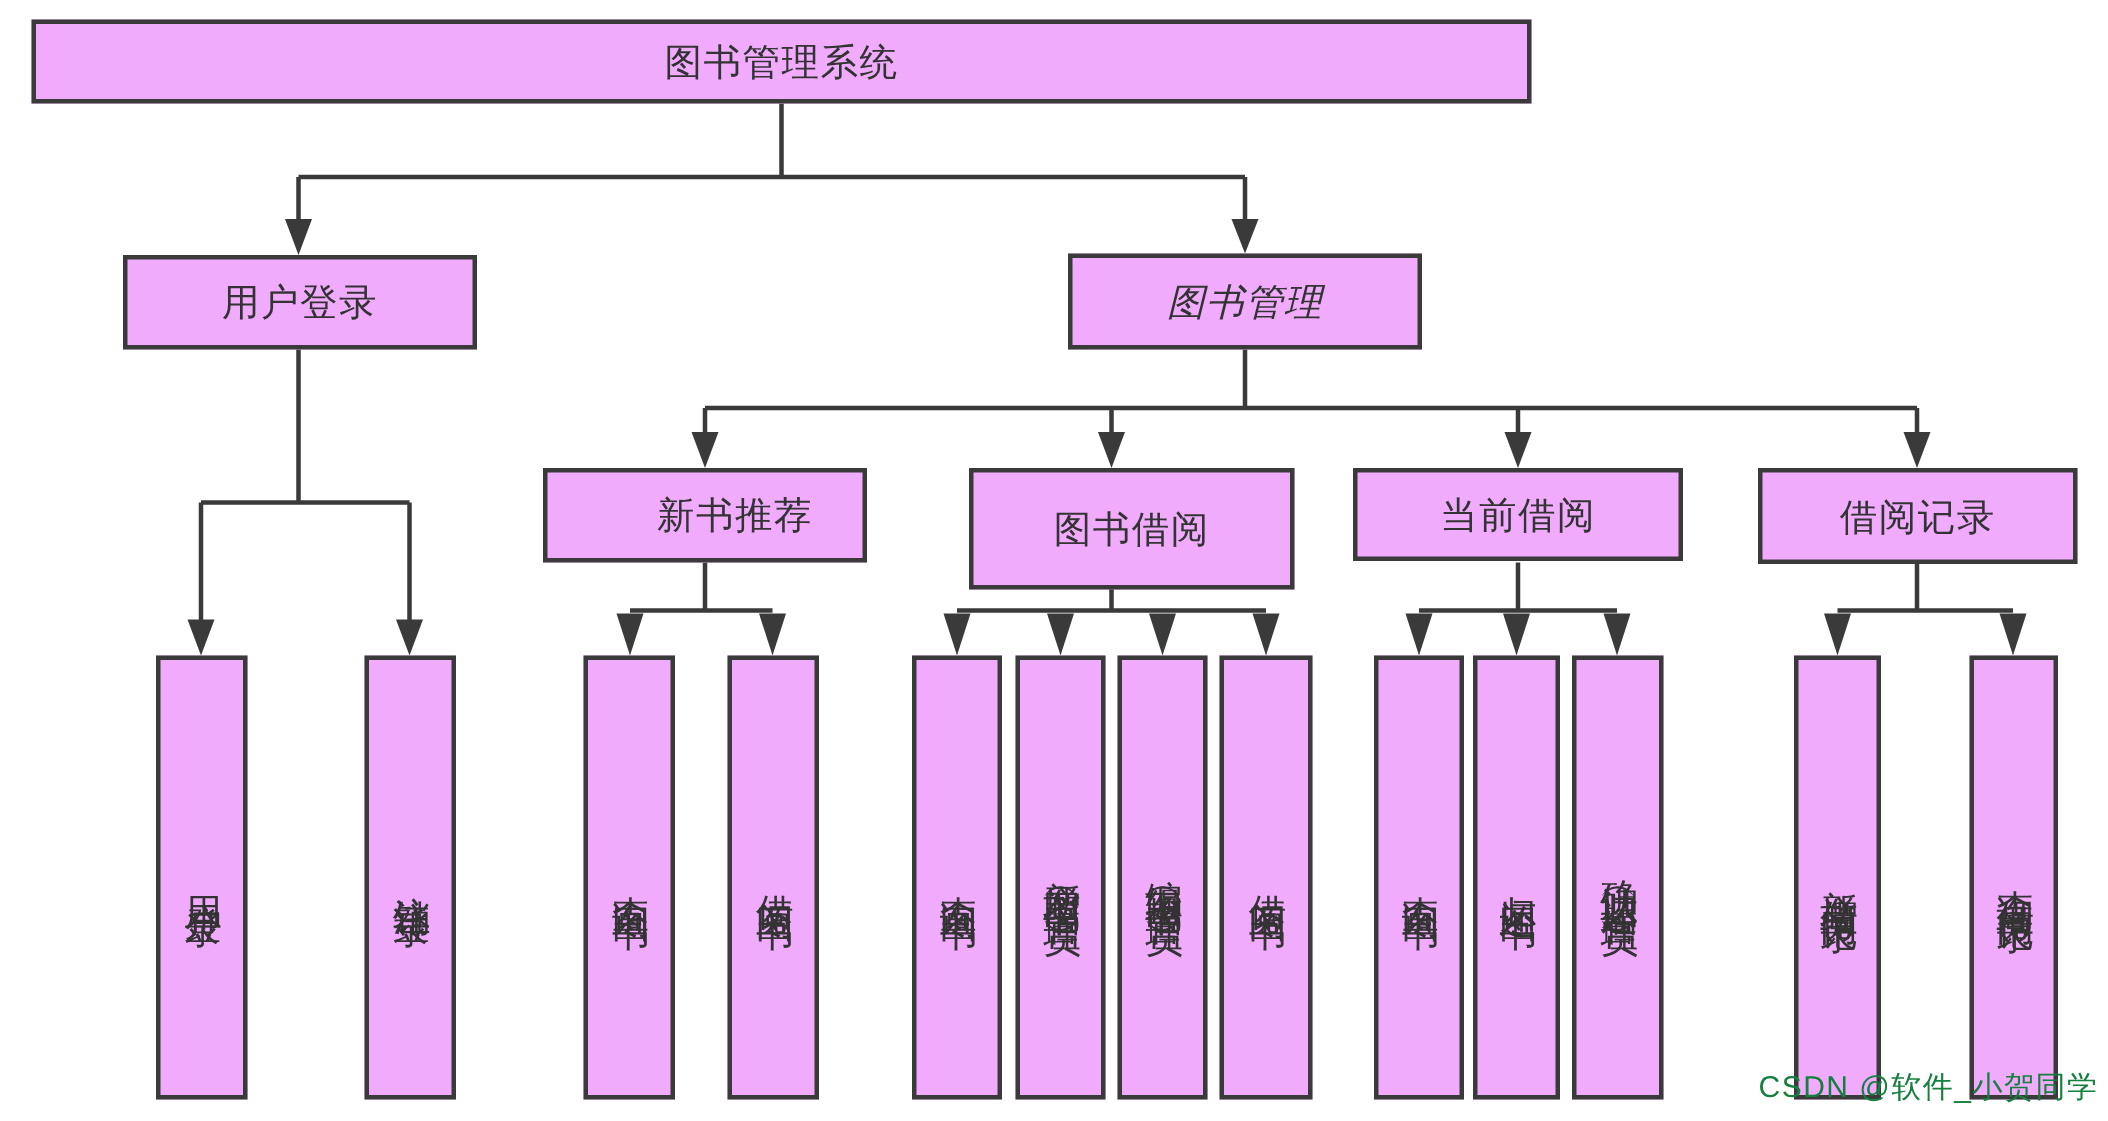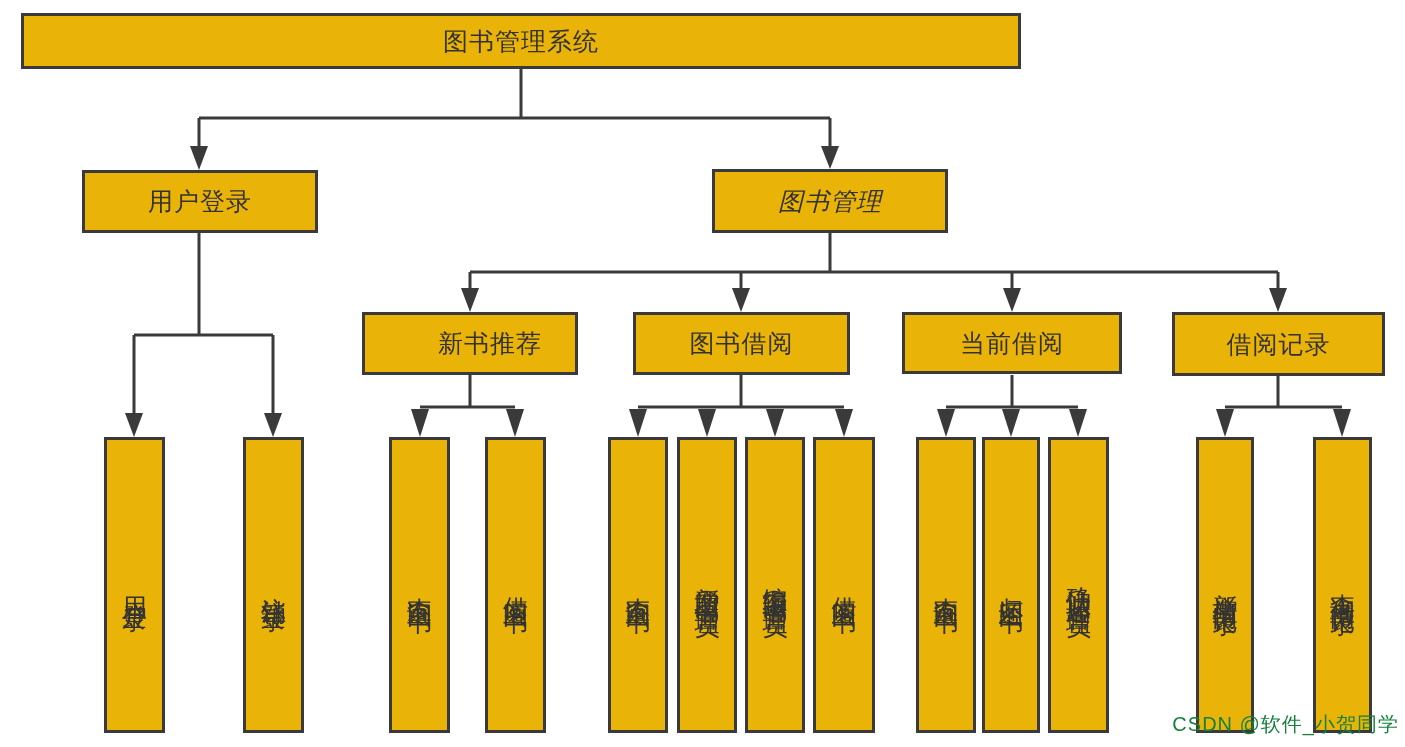--- a/index.html
+++ b/index.html
@@ -13,21 +13,21 @@
     background:#ffffff;
     overflow:hidden;
   }
   .connectors{
     position:absolute;left:0;top:0;width:1405px;height:747px;
     pointer-events:none;
   }
   .box{
     position:absolute;
     box-sizing:border-box;
-    background:#eab308;
+    background:#f0abfc;
     border:3px solid #3a3a3a;
     display:flex;
     align-items:center;
     justify-content:center;
     color:#333333;
     font-size:25px;
     letter-spacing:1px;
     text-align:center;
     z-index:2;
   }
@@ -91,21 +91,21 @@
   <div class="box" style="left:82px;top:170px;width:236px;height:63px;">
     <span>用户登录</span>
   </div>
   <div class="box" style="left:712px;top:169px;width:236px;height:64px;font-style:italic;">
     <span>图书管理</span>
   </div>
 
   <div class="box" style="left:362px;top:312px;width:216px;height:63px;padding-left:40px;">
     <span>新书推荐</span>
   </div>
-  <div class="box" style="left:633px;top:312px;width:217px;height:63px;text-align:center;">
+  <div class="box" style="left:646px;top:312px;width:217px;height:81px;text-align:center;">
     <span>图书借阅</span>
   </div>
   <div class="box" style="left:1172px;top:312px;width:213px;height:64px;">
     <span>借阅记录</span>
   </div>
   <div class="box" style="left:902px;top:312px;width:220px;height:62px;">
     <span>当前借阅</span>
   </div>
 
   <div class="box vbox" style="left:104px;top:437px;width:61px;height:296px;">

